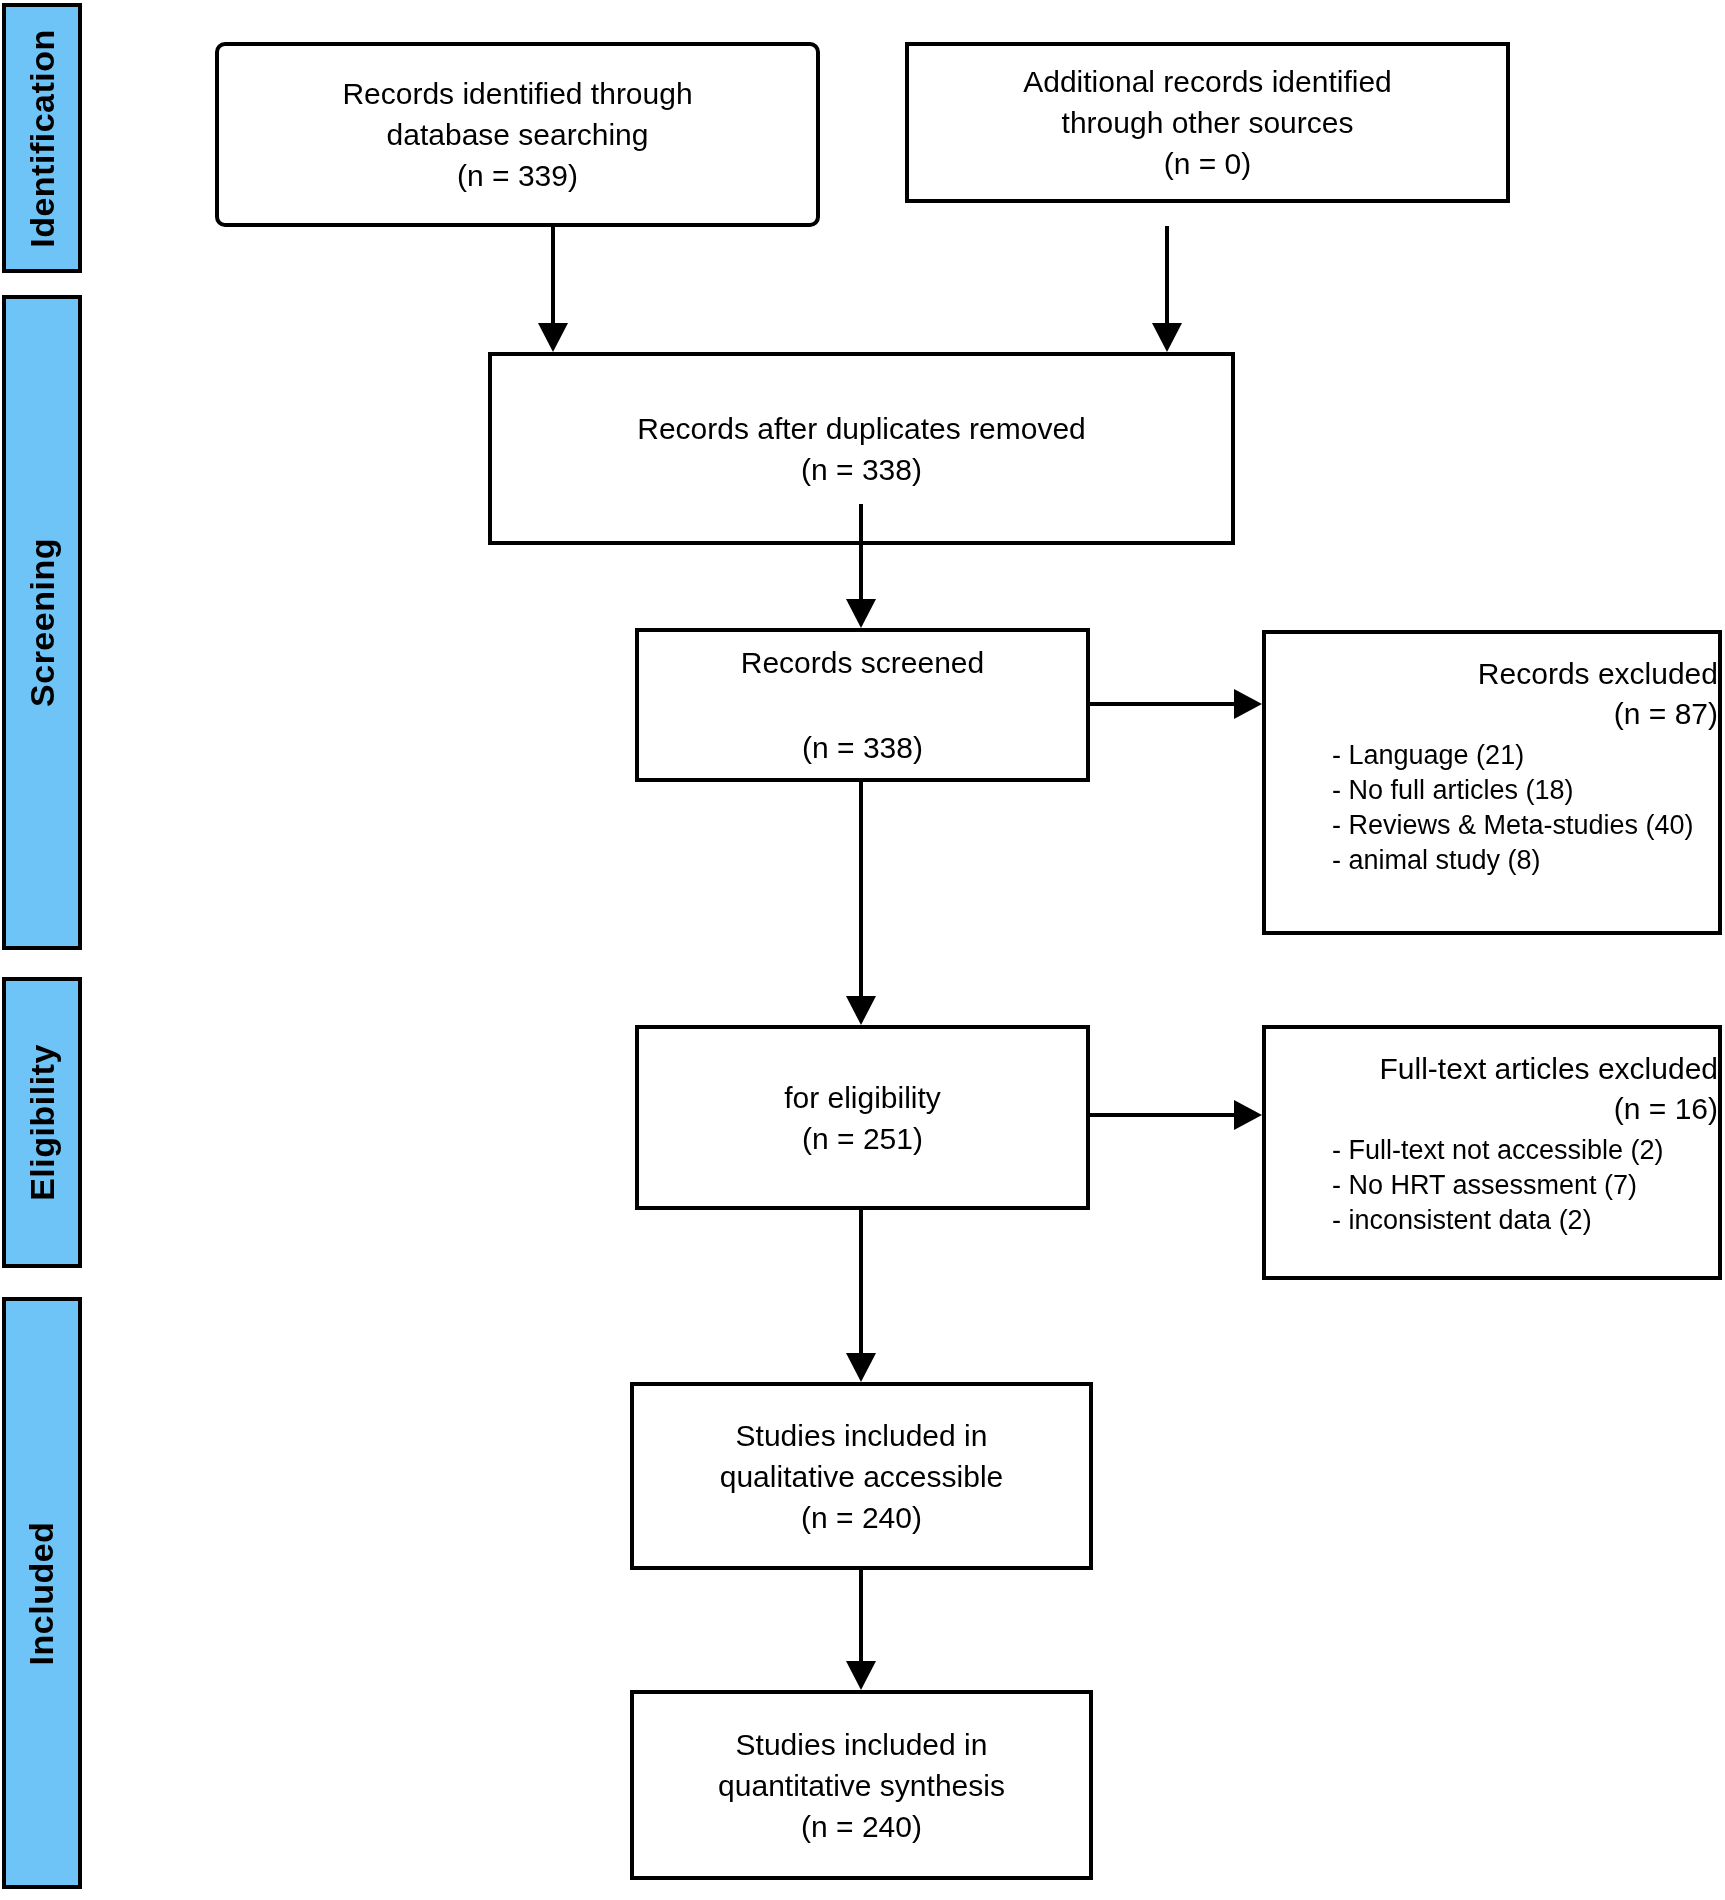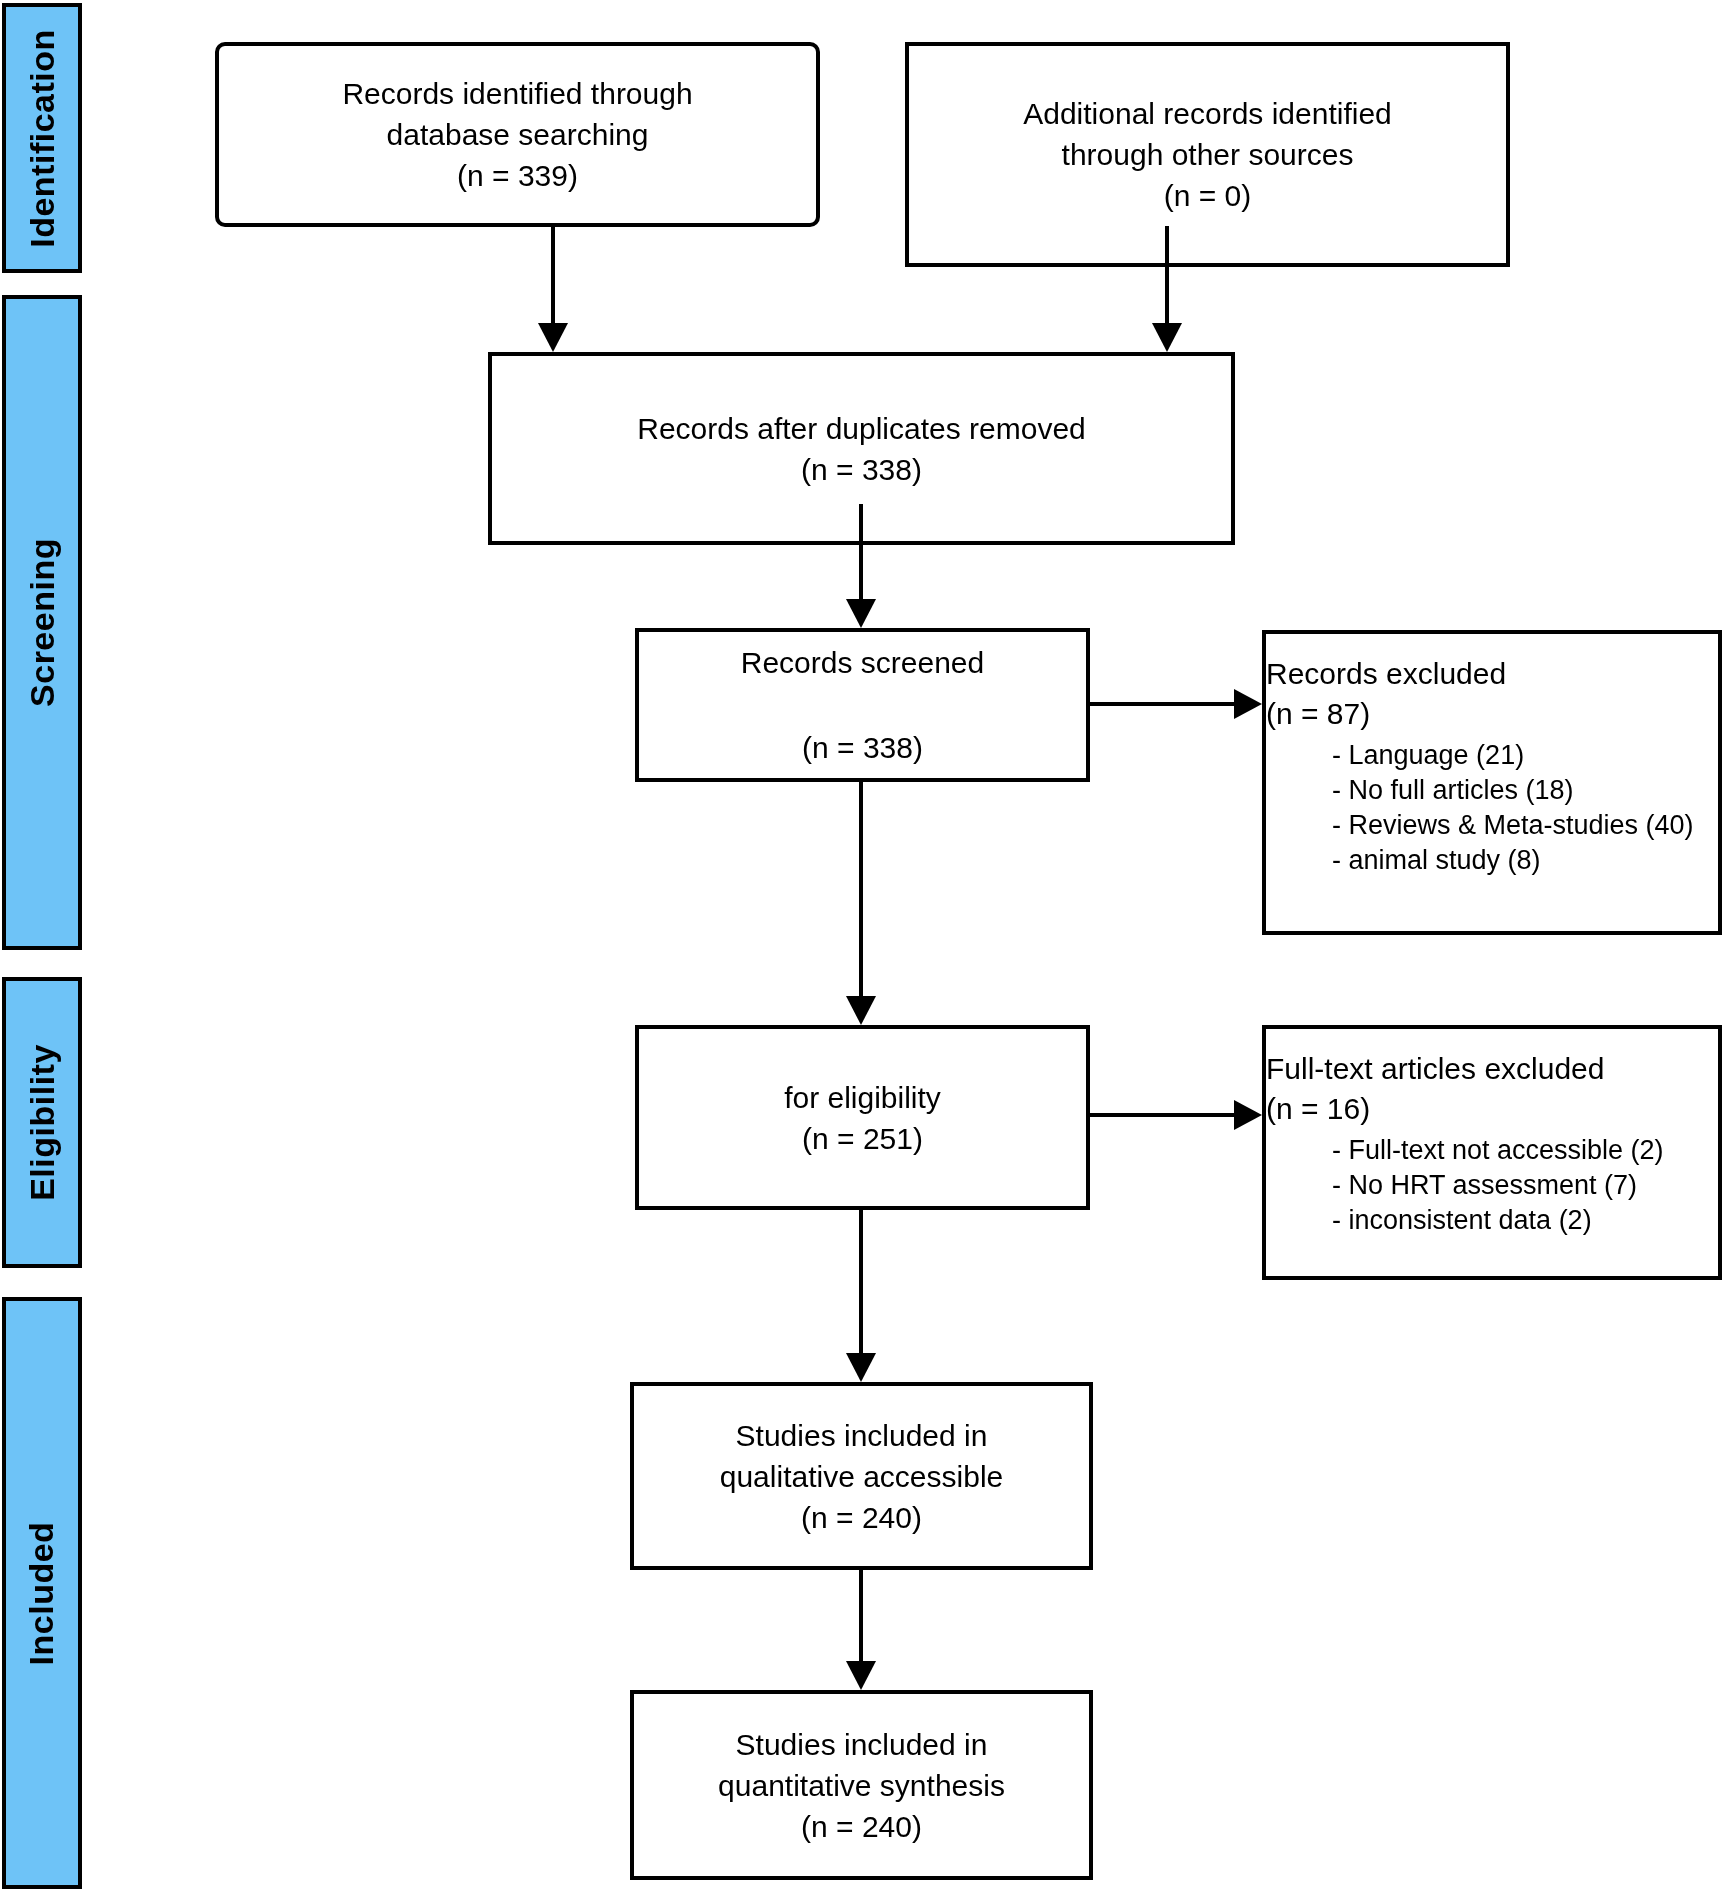--- a/index.html
+++ b/index.html
@@ -44,39 +44,39 @@
     border: 4px solid var(--border, #000);
     display: flex;
     flex-direction: column;
     align-items: center;
     justify-content: center;
     text-align: center;
     font-size: 30px;
     line-height: 41px;
   }
   .b1 { left: 215px;  top: 42px;   width: 605px; height: 185px; border-radius: 10px; }
-  .b2 { left: 905px;  top: 42px;   width: 605px; height: 225px; }
+  .b2 { left: 905px;  top: 42px;   width: 605px; height: 161px; }
   .b3 { left: 488px;  top: 352px;  width: 747px; height: 193px; }
   .b4 { left: 635px;  top: 628px;  width: 455px; height: 154px; gap: 44px; }
   .b6 { left: 635px;  top: 1025px; width: 455px; height: 185px; }
   .b8 { left: 630px;  top: 1382px; width: 463px; height: 188px; }
   .b9 { left: 630px;  top: 1690px; width: 463px; height: 190px; }
 
   
   .ebox {
     position: absolute;
     background: #fff;
     border: 4px solid var(--border, #000);
     font-size: 30px;
     line-height: 40px;
     padding-top: 20px;
   }
   .b5 { left: 1262px; top: 630px;  width: 460px; height: 305px; }
   .b7 { left: 1262px; top: 1025px; width: 460px; height: 255px; }
-  .ebox .ebox-title, .ebox .ebox-count { text-align: left; }
+  .ebox .ebox-title, .ebox .ebox-count { text-align: right; }
   .ebox .ebox-reasons {
     margin-top: 4px;
     padding-left: 66px;
     padding-right: 6px;
     text-align: left;
     font-size: 27px;
     line-height: 35px;
   }
 
   

